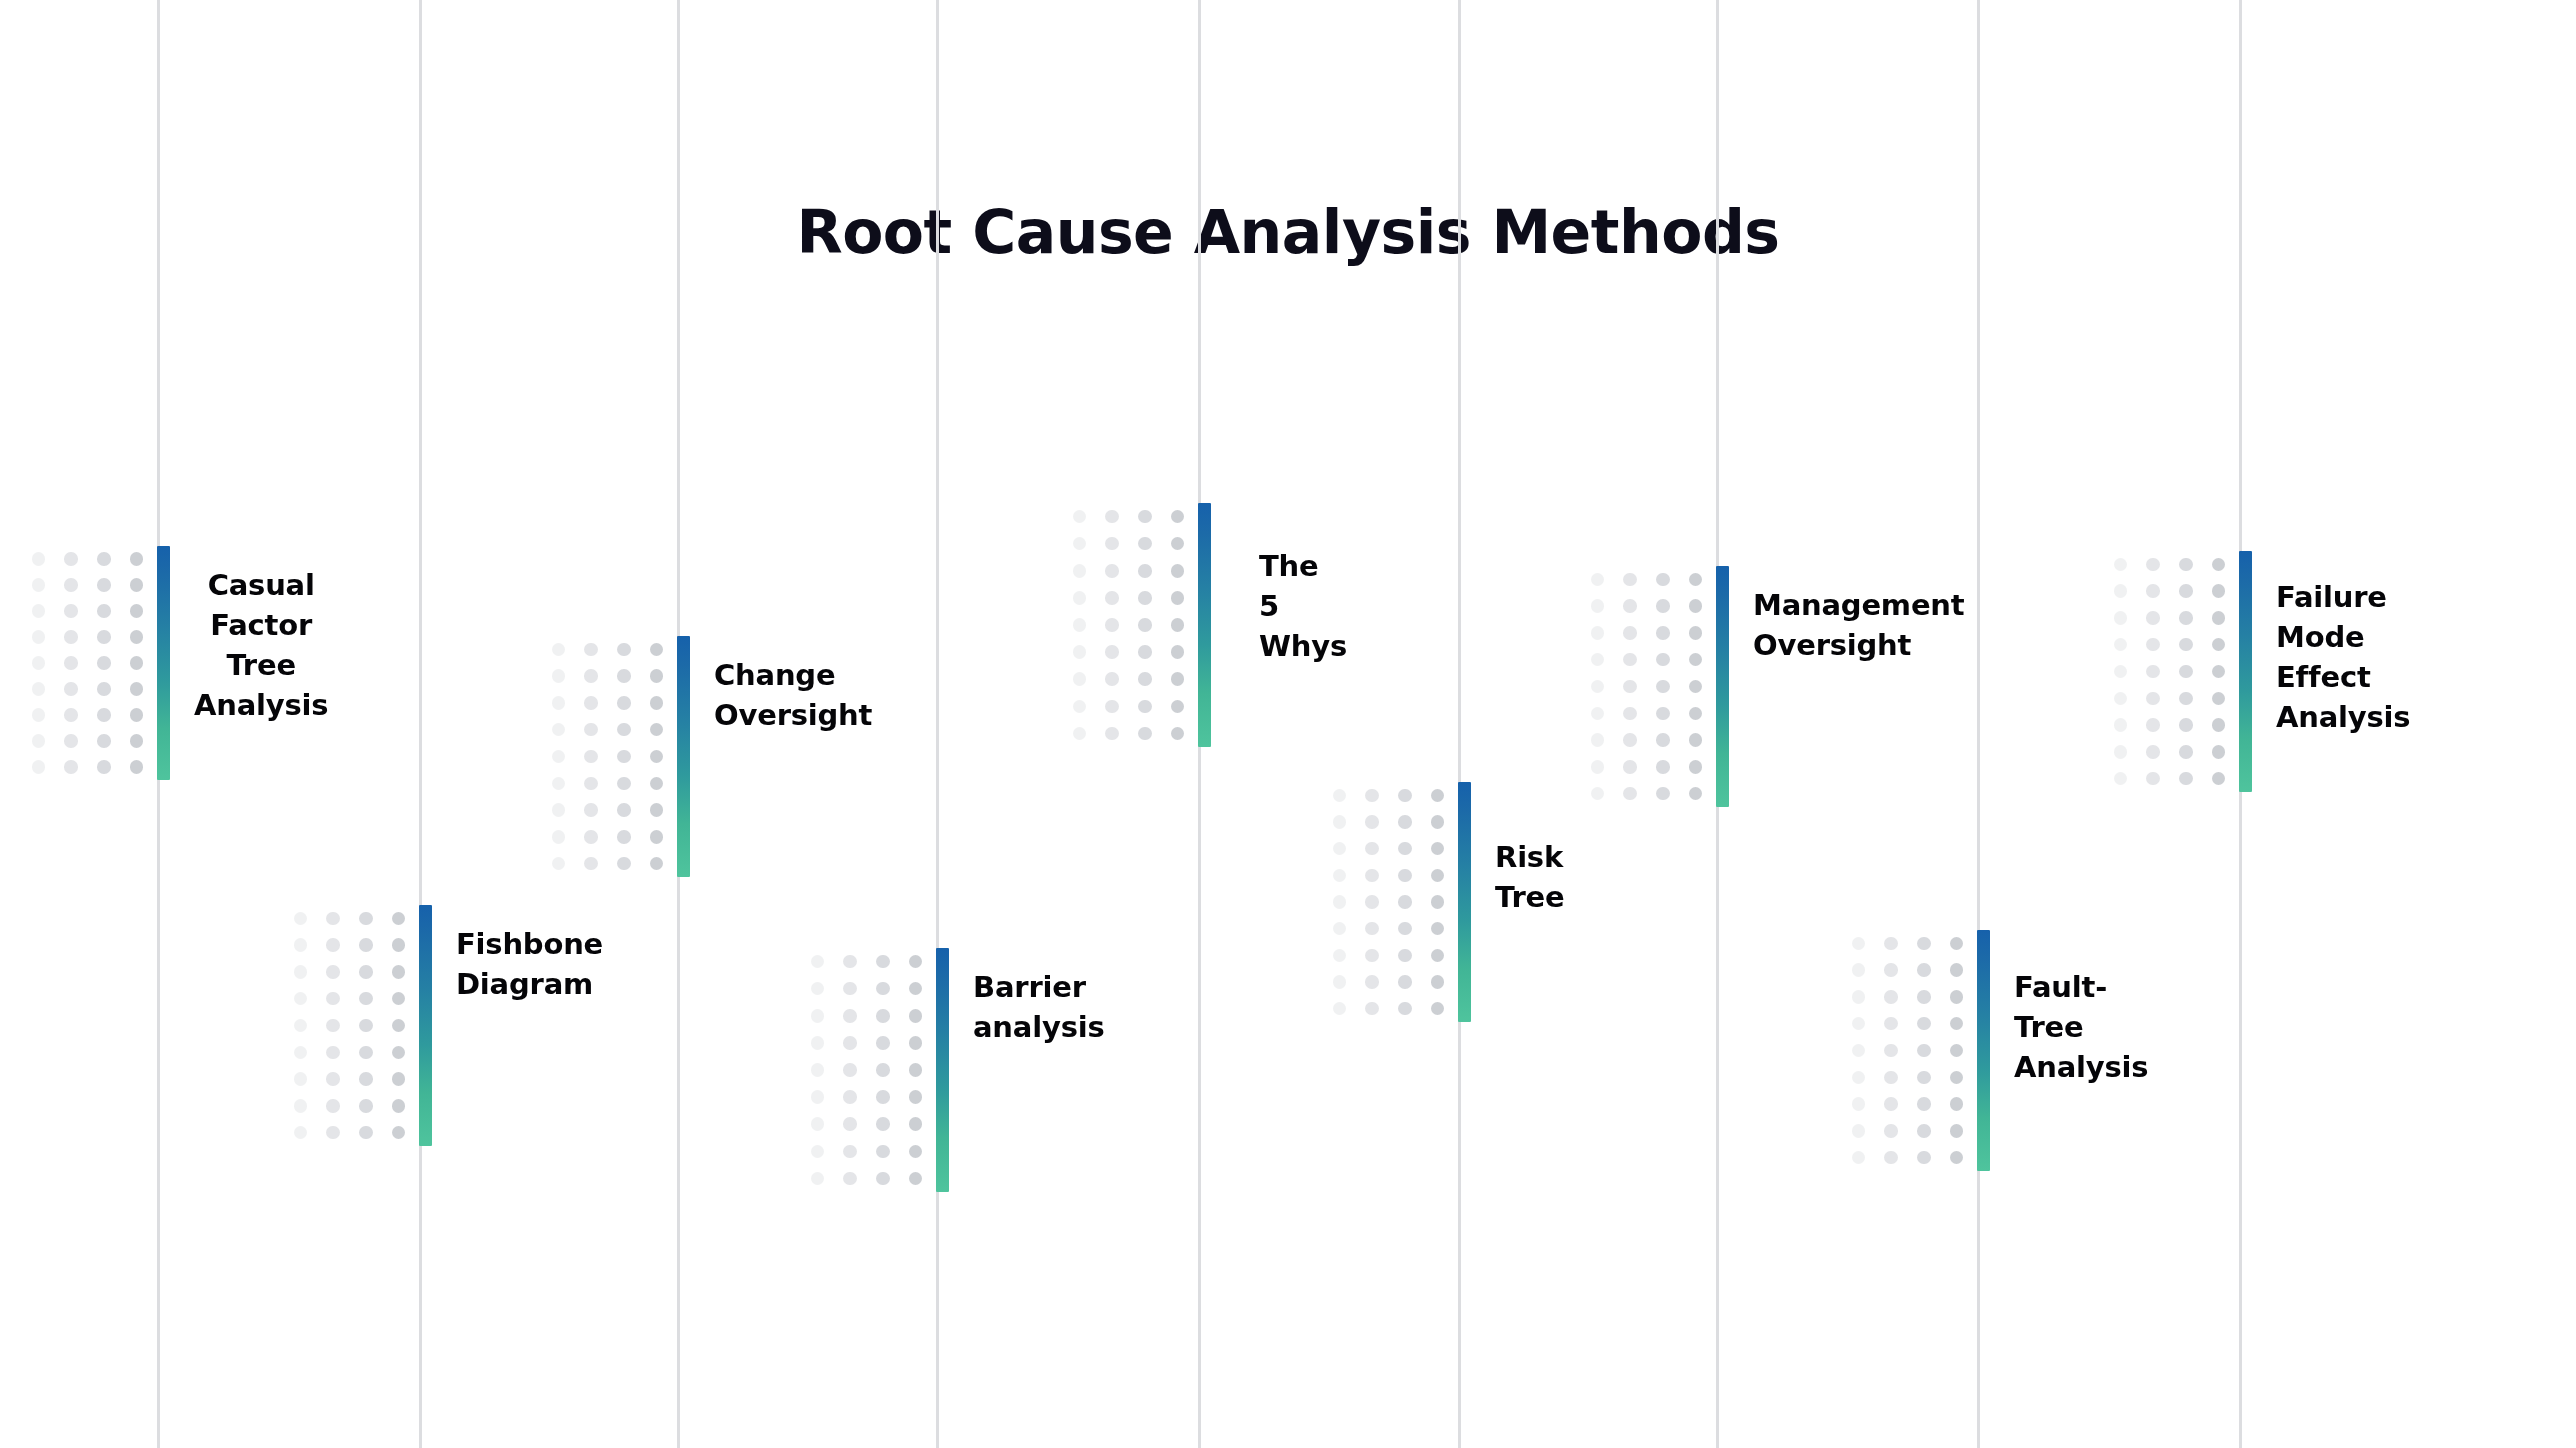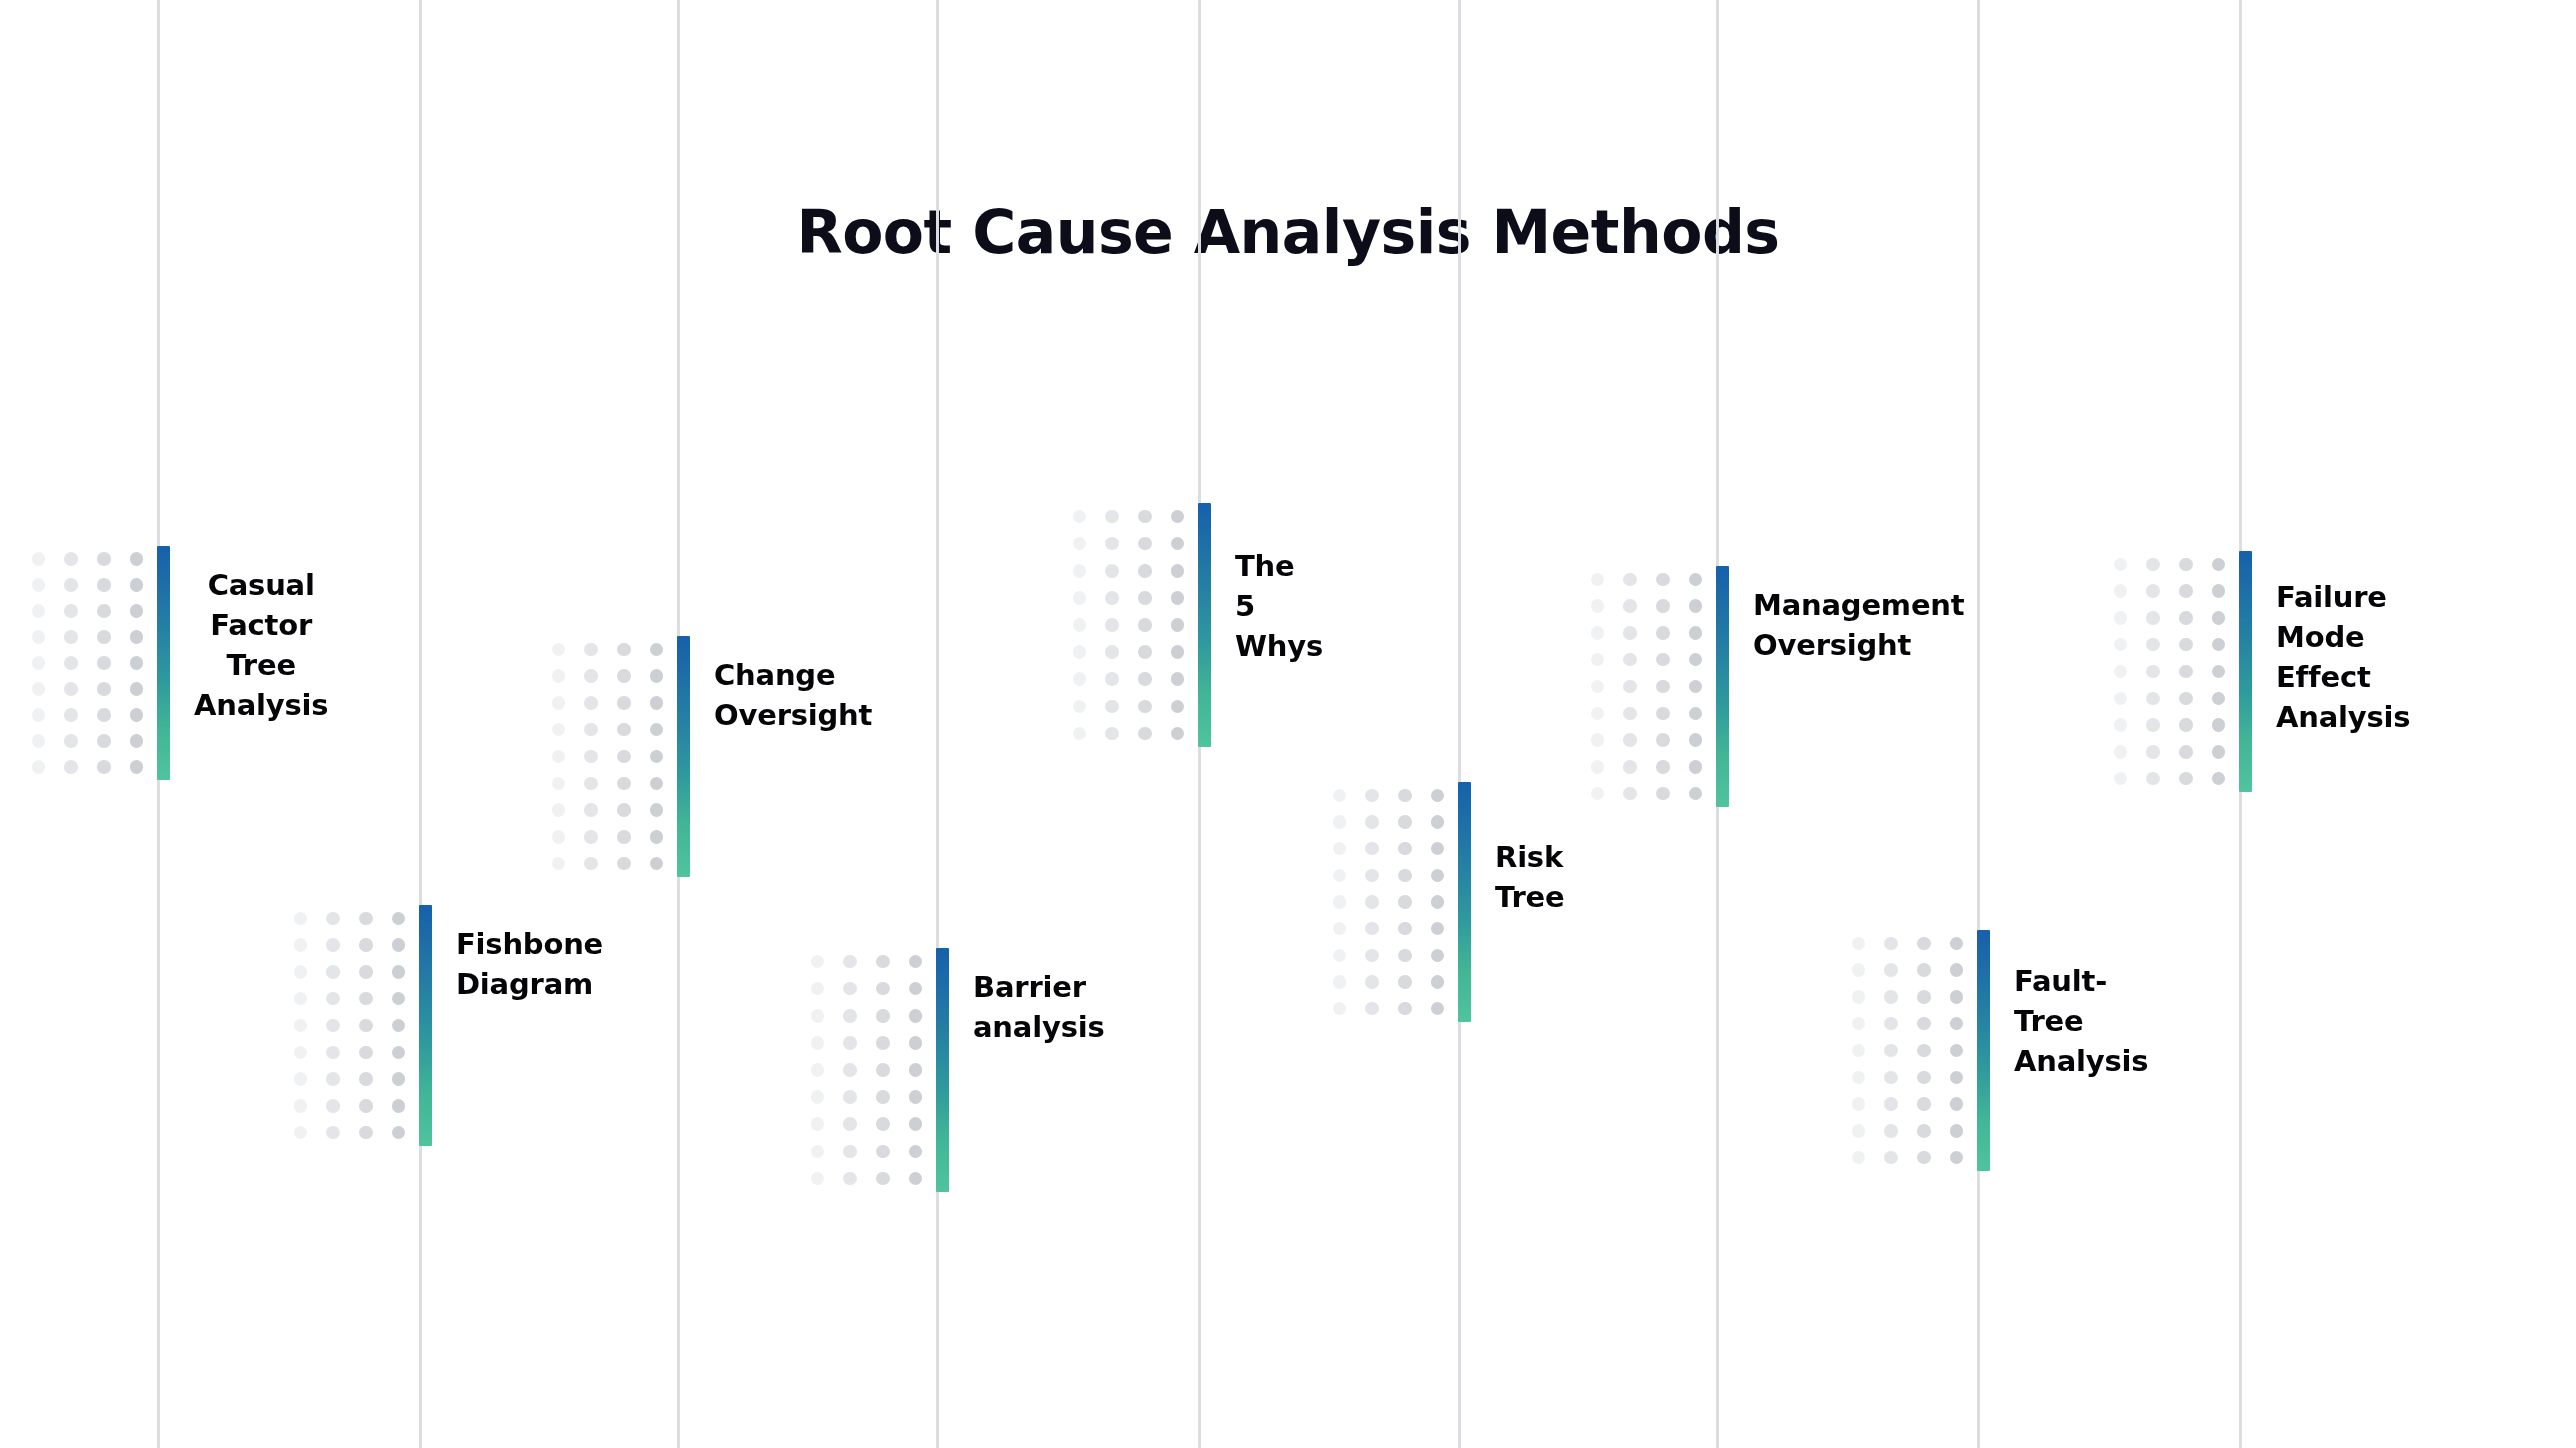--- a/index.html
+++ b/index.html
@@ -326,21 +326,21 @@
           <span class="dot"></span>
           <span class="dot"></span>
           <span class="dot"></span>
           <span class="dot"></span>
           <span class="dot"></span>
           <span class="dot"></span>
           <span class="dot"></span>
           <span class="dot"></span>
         </div>
         <div class="bar"></div>
-        <div class="label" style="top: 43px;">The 5 Whys</div>
+        <div class="label" style="top: 43px; margin-left: 24px;">The 5 Whys</div>
       </div>
       <div class="milestone" style="left: 1458px; top: 782px; height: 240px;">
         <div class="dotgrid">
           <span class="dot"></span>
           <span class="dot"></span>
           <span class="dot"></span>
           <span class="dot"></span>
           <span class="dot"></span>
           <span class="dot"></span>
           <span class="dot"></span>
@@ -453,21 +453,21 @@
           <span class="dot"></span>
           <span class="dot"></span>
           <span class="dot"></span>
           <span class="dot"></span>
           <span class="dot"></span>
           <span class="dot"></span>
           <span class="dot"></span>
           <span class="dot"></span>
         </div>
         <div class="bar"></div>
-        <div class="label" style="top: 31px;">Fault-Tree
+        <div class="label" style="top: 37px;">Fault-Tree
 Analysis</div>
       </div>
       <div class="milestone" style="left: 2239px; top: 551px; height: 241px;">
         <div class="dotgrid">
           <span class="dot"></span>
           <span class="dot"></span>
           <span class="dot"></span>
           <span class="dot"></span>
           <span class="dot"></span>
           <span class="dot"></span>

